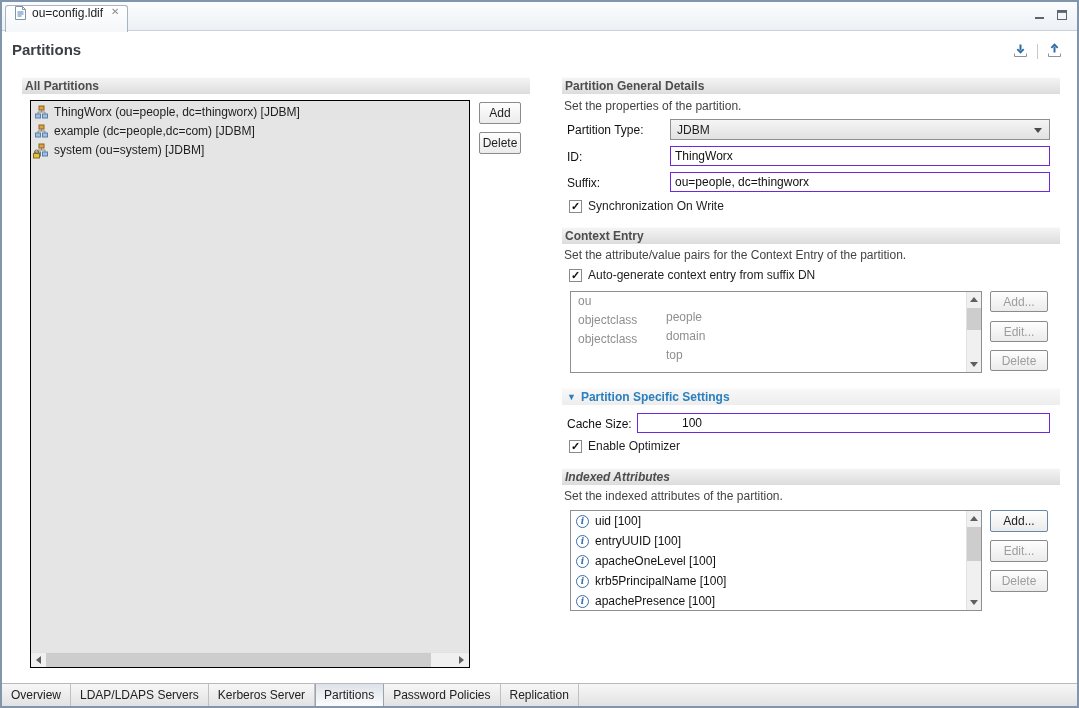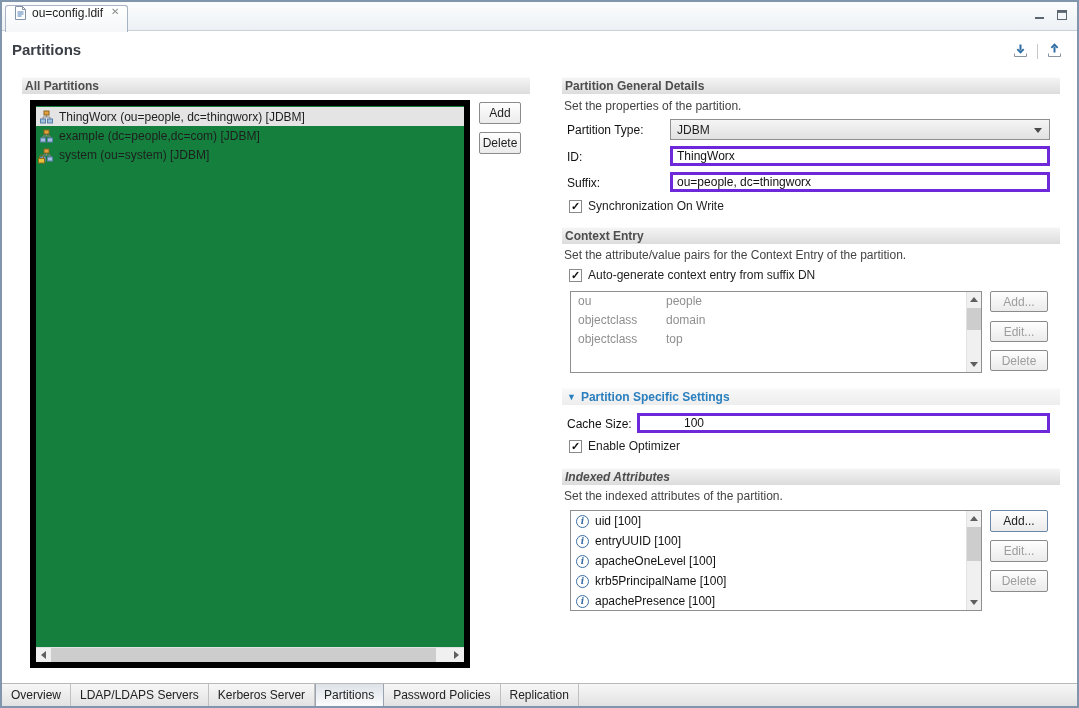--- a/index.html
+++ b/index.html
@@ -28,21 +28,21 @@
 
   
   .secbar { position:absolute; height:17px; background:linear-gradient(#f4f4f4,#dcdcdc); border-top:1px solid #fbfbfb;
             display:flex; align-items:center; padding-left:3px; font-weight:bold; color:#4d4d4d; }
   .secbar.blue { background:linear-gradient(#f8f8f8,#ededed); color:#2a7fbe; }
   .secbar.blue .twistie { font-size:9px; margin:0 5px 0 2px; color:#2a7fbe; }
   .desc { position:absolute; color:#444; }
   .flabel { position:absolute; color:#111; }
 
   
-  .tfield { position:absolute; height:20px; border:3px solid #6d28d9; background:#fff;
+  .tfield { position:absolute; height:20px; border:1px solid #6d28d9; background:#fff;
             font-family:"Liberation Sans",sans-serif; font-size:12px; padding:0 4px; color:#111; }
   .combo { position:absolute; height:21px; border:1px solid #8f8f8f; background:linear-gradient(#f5f5f5,#e1e1e1);
            display:flex; align-items:center; padding:0 6px; cursor:default; }
   .combo .chev { position:absolute; right:7px; top:8px; width:0; height:0;
                  border-left:4px solid transparent; border-right:4px solid transparent; border-top:5px solid #4a4a4a; }
 
   .cb { position:absolute; display:flex; align-items:center; gap:6px; cursor:default; }
   .cbbox { width:13px; height:13px; border:1px solid #8a8a8a; background:#fff; display:flex; align-items:center;
            justify-content:center; font-size:11px; font-weight:bold; color:#111; line-height:11px; }
 
@@ -78,36 +78,36 @@
   #combo-ptype { left:668px; top:117px; width:380px; }
   #fld-id      { left:668px; top:144px; width:380px; }
   #fld-suffix  { left:668px; top:170px; width:380px; }
   #fld-cache   { left:635px; top:411px; width:413px;padding-left:44px; }
 
   #cb-sync      { left:567px; top:197px; }
   #cb-autogen   { left:567px; top:266px; }
   #cb-optimizer { left:567px; top:437px; }
 
   
-  .plist { position:absolute; left:28px; top:98px; width:440px; height:568px; border:6px solid #000000;
-           background:#15803d; overflow:hidden; padding-top:1px; }
+  .plist { position:absolute; left:28px; top:98px; width:440px; height:568px; border:1px solid #000000;
+           background:#e5e5e5; overflow:hidden; padding-top:1px; }
   .pitem { display:flex; align-items:center; gap:5px; height:19px; padding-left:3px; white-space:nowrap; cursor:default; }
   .pitem.selected { background:#e4e4e4; }
   .picon { position:relative; display:inline-flex; width:15px; height:14px; flex:0 0 15px; }
   .picon .lock { position:absolute; left:-2px; bottom:-2px; }
 
   
   .ctx-table { position:absolute; left:568px; top:289px; width:412px; height:82px; border:1px solid #8f8f8f;
                background:#fff; overflow:hidden; }
   .ctx-head { display:flex; height:19px; border-bottom:1px solid #dcdcdc; color:#333; }
   .ctx-head .hc1 { width:88px; padding:2px 0 0 7px; border-right:1px solid #d8d8d8; }
   .ctx-head .hc2 { width:89px; padding:2px 0 0 7px; border-right:1px solid #d8d8d8; }
   .ctx-row { display:flex; height:19px; color:#8f8f8f; }
   .ctx-row .c1 { width:88px; padding:2px 0 0 7px; }
-  .ctx-row .c2 { padding:2px 0 0 7px; }
+  .ctx-row .c2 { padding:2px 0 0 7px;margin-top:16px; }
 
   
   .idx-list { position:absolute; left:568px; top:508px; width:412px; height:101px; border:1px solid #8f8f8f;
               background:#fff; overflow:hidden; }
   .idx-item { display:flex; align-items:center; gap:6px; height:20px; padding-left:5px; color:#111; }
   .info-icon { width:13px; height:13px; flex:0 0 13px; border-radius:50%; border:1px solid #3a6ea5; color:#3a6ea5;
                font-family:"DejaVu Serif",serif; font-style:italic; font-weight:bold; font-size:9px;
                display:flex; align-items:center; justify-content:center; background:#fff; }
 
   

